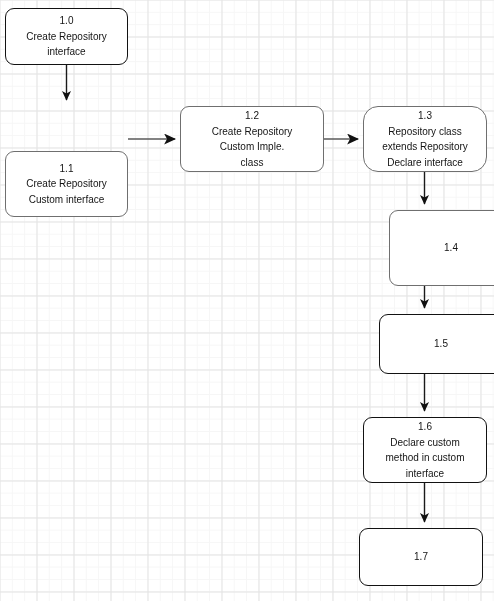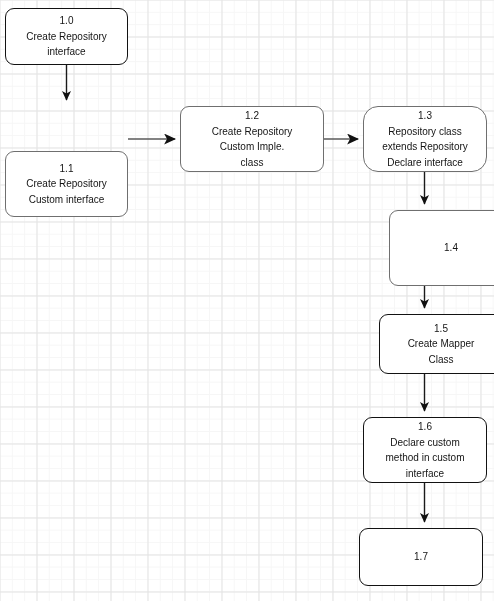--- a/index.html
+++ b/index.html
@@ -135,22 +135,20 @@
 extends Repository
 Declare interface</span>
   </div>
 
   <div class="node grey" style="left:363px; top:210px; width:124px; height:76px;margin-left:26px;">
     <span class="nid">1.4</span>
   </div>
 
   <div class="node dark" style="left:363px; top:314px; width:124px; height:60px;margin-left:16px;">
     <span class="nid">1.5</span>
-    <span class="ntext">Create Mapper
-Class</span>
   </div>
 
   <div class="node dark" style="left:363px; top:417px; width:124px; height:66px;">
     <span class="nid">1.6</span>
     <span class="ntext">Declare custom
 method in custom
 interface</span>
   </div>
 
   <div class="node dark" style="left:359px; top:528px; width:124px; height:58px;">

